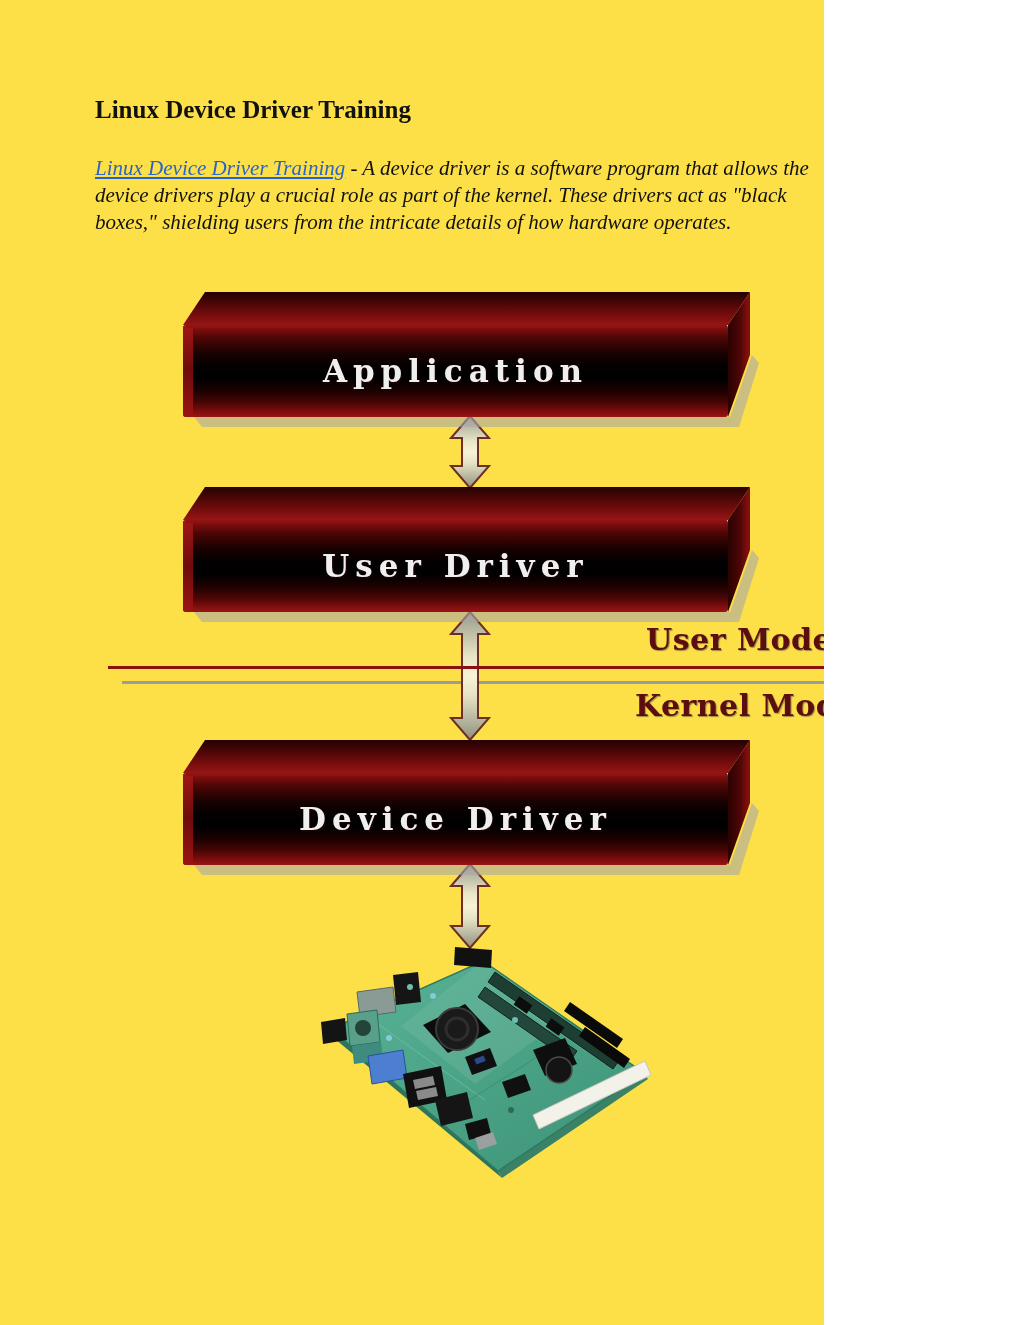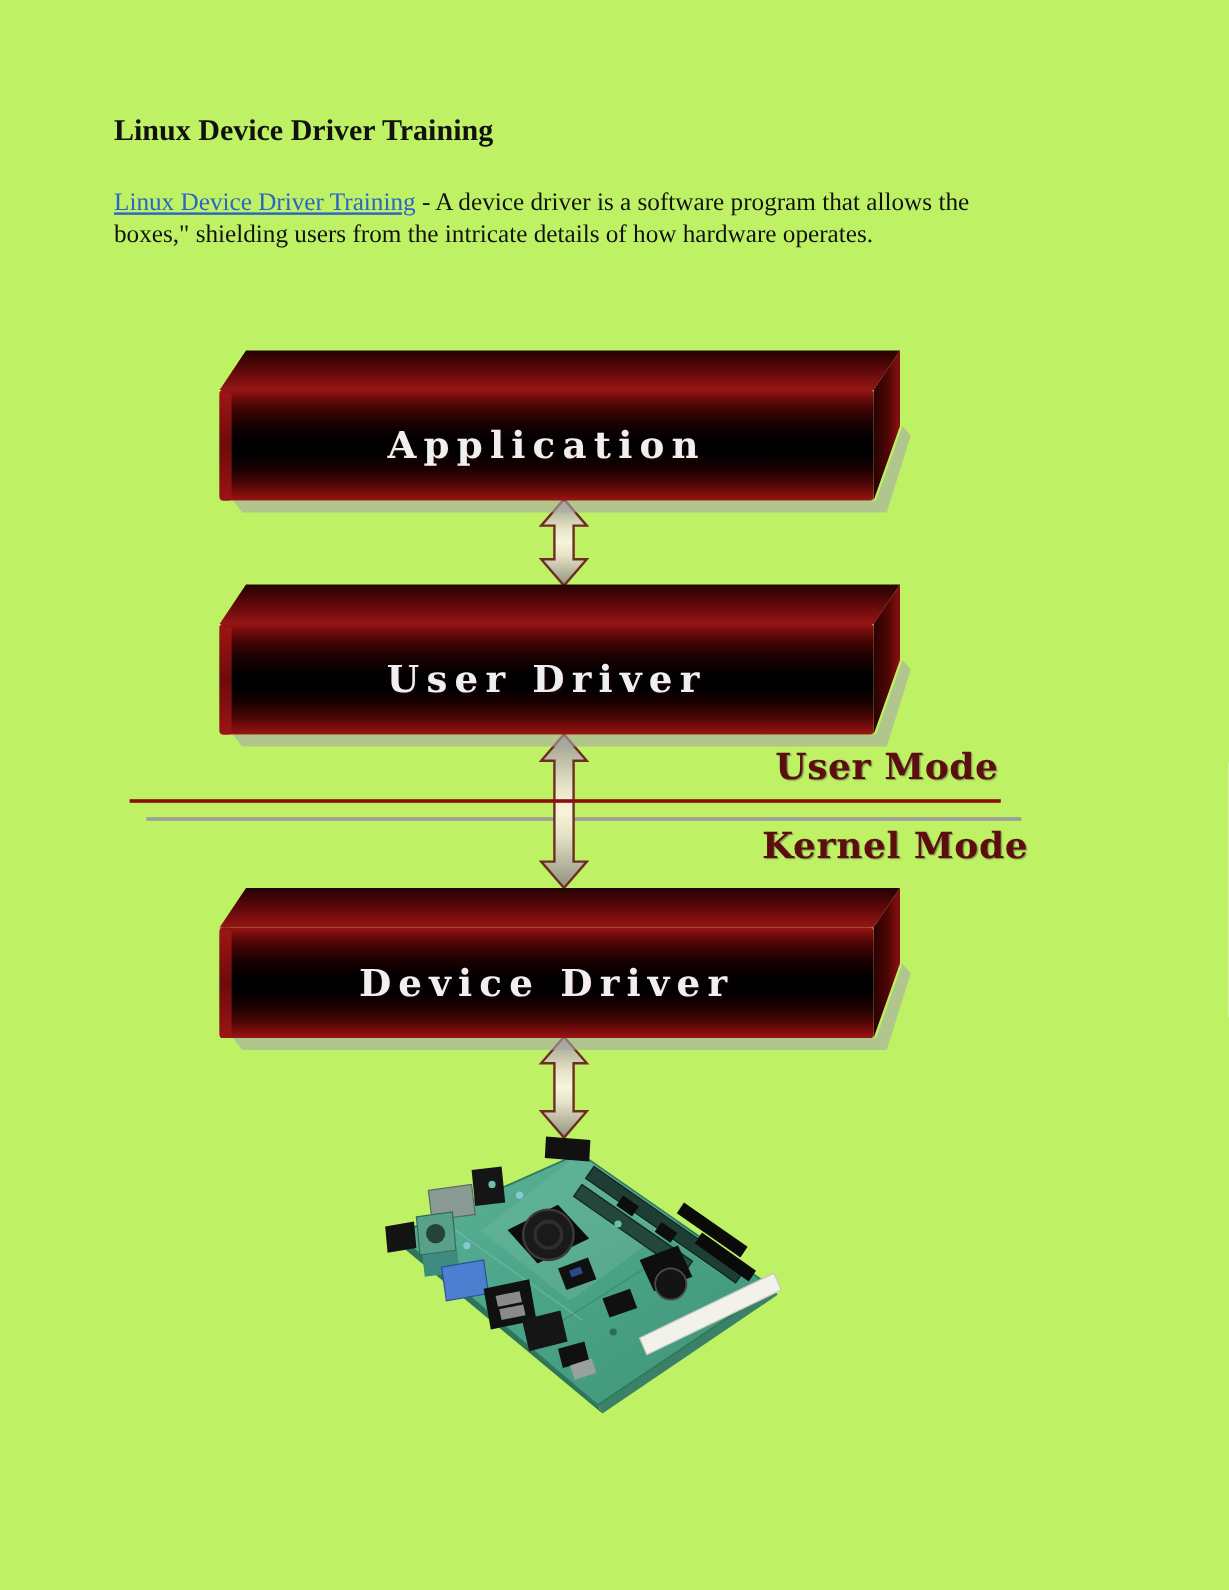--- a/index.html
+++ b/index.html
@@ -1,20 +1,20 @@
 <!DOCTYPE html>
 <html><head>
 <meta charset="utf-8">
 <style>
   html,body{margin:0;padding:0;background:#ffffff;}
-  .page{position:relative;width:1024px;height:1325px;background:#bef264;overflow:hidden;
+  .page{position:relative;width:824px;height:1325px;background:#fde047;overflow:hidden;
         font-family:"Liberation Serif",serif;color:#111111;}
   .abs{position:absolute;}
   .doc-title{left:95px;top:95px;font-size:25px;font-weight:bold;line-height:1.2;white-space:nowrap;}
-  .para{left:95px;top:155px;width:820px;font-size:21px;line-height:27px;}
+  .para{left:95px;top:155px;width:820px;font-size:21px;line-height:27px;font-style:italic;}
   .para .pline{white-space:nowrap;}
   .para a{color:#2a64c8;text-decoration:underline;}
   .mode-label{font-family:"DejaVu Serif",serif;font-weight:bold;font-size:30px;color:#5c0e0e;
               letter-spacing:0.5px;white-space:nowrap;text-shadow:1px 1px 1px rgba(70,70,70,0.55);}
   .hline{position:absolute;}
   .line-red{background:#8b0f0f;z-index:6;}
   .line-gray{background:#9c9c9c;z-index:2;}
   .bar3d{position:absolute;z-index:4;}
   .arrow-svg{position:absolute;z-index:3;}
   .board-svg{position:absolute;z-index:3;}
@@ -67,20 +67,21 @@
         <stop offset="0" stop-color="#5ab497"></stop>
           <stop offset="1" stop-color="#3c9276"></stop>
       </linearGradient>
     </defs>
   </svg>
 
   <div class="abs doc-title">Linux Device Driver Training</div>
 
   <div class="abs para">
     <div class="pline"><a href="#">Linux Device Driver Training</a><span> - A device driver is a software program that allows the</span></div>
+    <div class="pline">device drivers play a crucial role as part of the kernel. These drivers act as "black</div>
     <div class="pline">boxes," shielding users from the intricate details of how hardware operates.</div>
   </div>
 
   <svg class="arrow-svg" style="left:448px;top:414px" width="44" height="76" viewBox="0 0 44 76">
     <polygon points="22,2 3,24 14,24 14,52 3,52 22,74 41,52 30,52 30,24 41,24" fill="url(#gArrow)" stroke="#6d2e24" stroke-width="2"></polygon>
   </svg>
   <svg class="arrow-svg" style="left:448px;top:610px" width="44" height="132" viewBox="0 0 44 132">
     <polygon points="22,2 3,24 14,24 14,108 3,108 22,130 41,108 30,108 30,24 41,24" fill="url(#gArrow)" stroke="#6d2e24" stroke-width="2"></polygon>
   </svg>
   <svg class="arrow-svg" style="left:448px;top:862px" width="44" height="88" viewBox="0 0 44 88">

